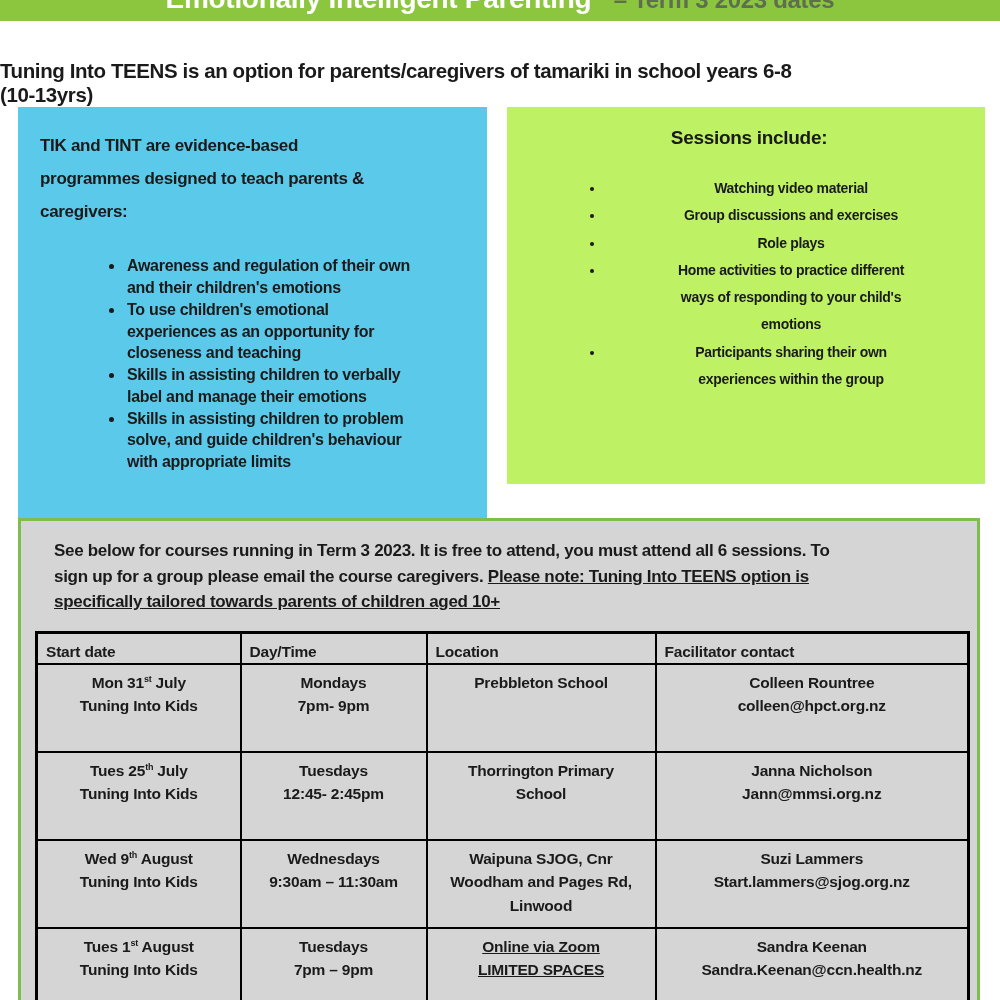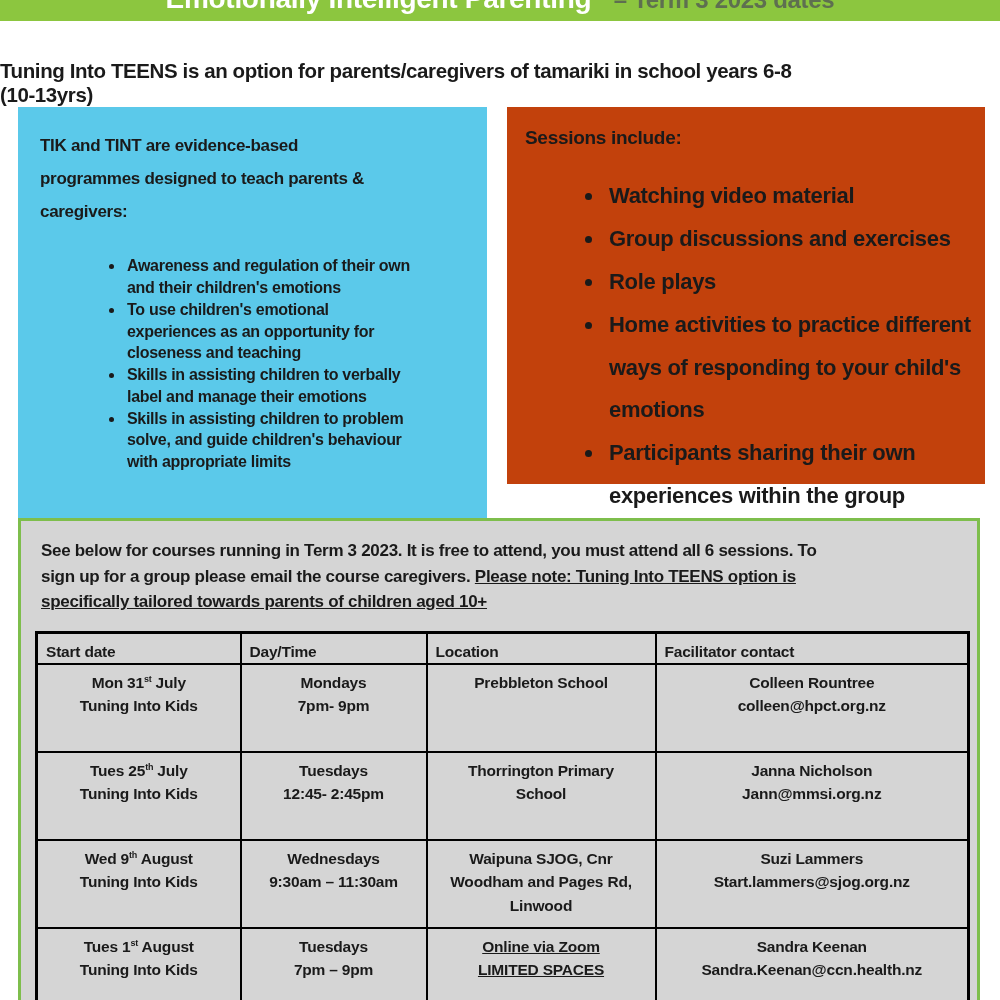--- a/index.html
+++ b/index.html
@@ -24,30 +24,30 @@
   .blue-box { position:absolute; left:18px; top:107px; width:469px; height:440px;
     background:#5BC9EA; padding:22px 14px 0 22px; }
   .box-intro { font-size:17px; font-weight:bold; line-height:1.95;
     letter-spacing:-0.3px; white-space:pre-line; }
   .blue-box ul { margin:27px 0 0 0; padding-left:85px; }
   .blue-box li { font-size:16px; font-weight:bold; line-height:1.36;
     letter-spacing:-0.3px; white-space:pre-line; padding-left:2px; }
 
   
   .yellow-box { position:absolute; left:507px; top:107px; width:478px; height:377px;
-    background:#c2410c; padding:20px 12px 0 18px; }
+    background:#bef264; padding:20px 12px 0 18px;text-align:center; }
   .yellow-heading { font-size:19px; font-weight:bold; letter-spacing:-0.3px; }
   .yellow-box ul { margin:26px 0 0 0; padding-left:80px; }
-  .yellow-box li { font-size:22px; font-weight:bold; line-height:1.95;
+  .yellow-box li { font-size:14px; font-weight:bold; line-height:1.95;
     letter-spacing:-0.3px; white-space:pre-line; padding-left:4px; }
 
   
   .course-panel { position:absolute; left:18px; top:518px; width:962px; height:502px;
     background:#D5D5D5; border:3px solid #7EBE4C; }
-  .panel-para { margin:17px 22px 0 20px; font-size:17px; font-weight:bold;
+  .panel-para { margin:17px 22px 0 33px; font-size:17px; font-weight:bold;
     line-height:1.5; letter-spacing:-0.3px; }
   .panel-para .ul { text-decoration:underline; }
 
   table.courses { margin:16px 0 0 14px; width:932px; border-collapse:collapse;
     table-layout:fixed; background:#D5D5D5; border:3px solid #000; }
   table.courses col.c1{width:204px} table.courses col.c2{width:186px}
   table.courses col.c3{width:229px} table.courses col.c4{width:313px}
   table.courses th, table.courses td { border:2px solid #000; vertical-align:top;
     text-align:left; padding:6px 8px 0 8px; font-size:15.5px; font-weight:bold;
     letter-spacing:-0.2px; line-height:1.5; white-space:pre-line; }

